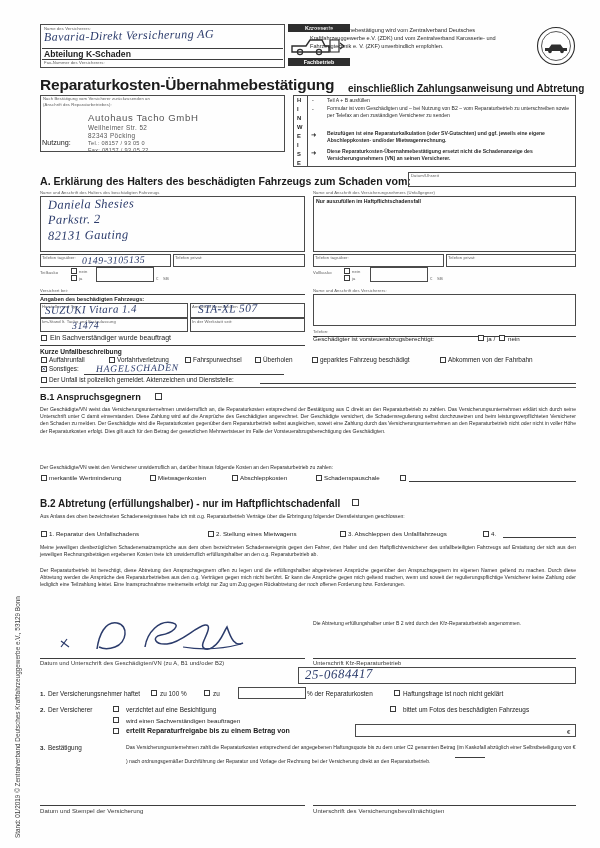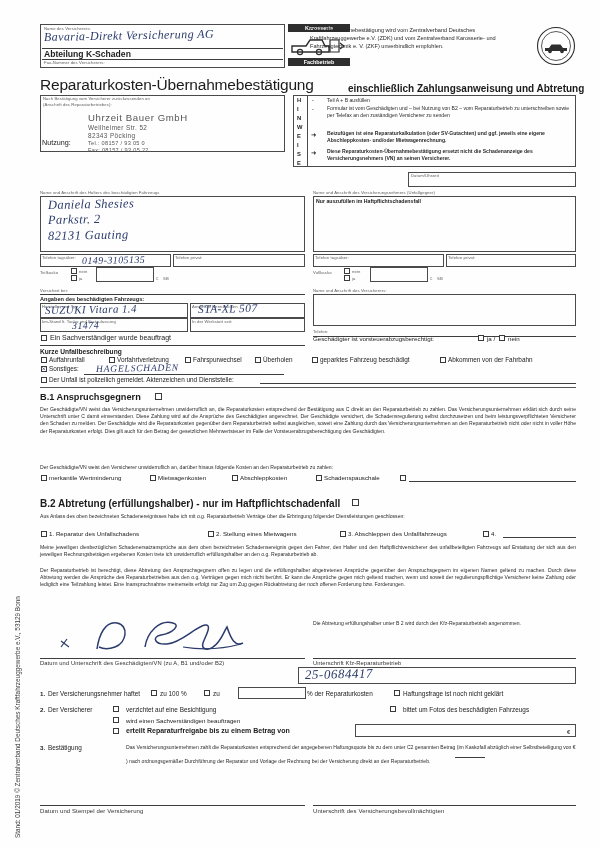--- a/index.html
+++ b/index.html
@@ -51,27 +51,27 @@
   <div style="position:absolute;left:536px;top:26px;width:40px;height:40px;">
     <svg viewBox="0 0 40 40" style="width:40px;height:40px;">
       <circle cx="20" cy="20" r="18.5" fill="none" stroke="#2e2e2e" stroke-width="1.1"></circle>
       <circle cx="20" cy="20" r="14.5" fill="none" stroke="#2e2e2e" stroke-width=".8"></circle>
       <path d="M9 22 h4 l2.5 -3.5 h9 l2.5 3.5 h4 v3 h-22 z" fill="#2e2e2e"></path>
       <circle cx="14" cy="25.5" r="1.8" fill="#2e2e2e"></circle>
       <circle cx="26" cy="25.5" r="1.8" fill="#2e2e2e"></circle>
     </svg>
   </div>
 
-  <div class="txt" style="left:40px;top:76px;font-size:15.5px;font-weight:normal;letter-spacing:-.2px;">Reparaturkosten-Übernahmebestätigung</div>
+  <div class="txt" style="left:40px;top:76px;font-size:15.5px;font-weight:bold;letter-spacing:-.2px;">Reparaturkosten-Übernahmebestätigung</div>
   <div class="txt" style="left:348px;top:83px;font-size:10px;font-weight:bold;">einschließlich Zahlungsanweisung und Abtretung</div>
 
   <div class="box" style="left:40px;top:95px;width:245px;height:57px;"></div>
   <div class="lbl" style="left:43px;top:96px;">Nach Bestätigung vom Versicherer zurückzusenden an</div>
   <div class="lbl" style="left:43px;top:102px;">(Anschrift des Reparaturbetriebes):</div>
-  <div class="txt" style="left:88px;top:112px;font-size:9.6px;letter-spacing:.6px;color:#555;">Uhrzeit Bauer GmbH</div>
+  <div class="txt" style="left:88px;top:112px;font-size:9.6px;letter-spacing:.6px;color:#555;">Autohaus Tacho GmbH</div>
   <div class="txt" style="left:88px;top:124px;font-size:6.4px;letter-spacing:.4px;color:#555;">Weilheimer Str. 52</div>
   <div class="txt" style="left:88px;top:132px;font-size:6.4px;letter-spacing:.4px;color:#555;">82343 Pöcking</div>
   <div class="txt" style="left:88px;top:140px;font-size:5.6px;letter-spacing:.3px;color:#555;">Tel.: 08157 / 93 05 0</div>
   <div class="txt" style="left:88px;top:147px;font-size:5.6px;letter-spacing:.3px;color:#555;">Fax: 08157 / 93 05 22</div>
   <div class="txt" style="left:42px;top:138px;font-size:7.2px;">Nutzung:</div>
 
   <div class="box" style="left:293px;top:95px;width:283px;height:72px;"></div>
   <div class="rule" style="left:307px;top:96px;width:1px;height:70px;background:#4a4a4a;"></div>
 
   <div class="txt bold" style="left:297px;top:97px;font-size:5.8px;">H</div>
@@ -86,20 +86,21 @@
   <div class="txt" style="left:312px;top:97px;font-size:5.2px;">-</div>
   <div class="txt" style="left:312px;top:106px;font-size:5.2px;">-</div>
   <div class="txt" style="left:311px;top:131px;font-size:6.5px;">➜</div>
   <div class="txt" style="left:311px;top:149px;font-size:6.5px;">➜</div>
 
   <div class="para" style="left:327px;top:97px;width:245px;line-height:7px;text-align:left;">Teil A + B ausfüllen</div>
   <div class="para" style="left:327px;top:105px;width:245px;line-height:7px;text-align:left;">Formular ist vom Geschädigten und – bei Nutzung von B2 – vom Reparaturbetrieb zu unterschreiben sowie per Telefax an den zuständigen Versicherer zu senden</div>
   <div class="para bold" style="left:327px;top:130px;width:245px;line-height:7px;text-align:left;">Beizufügen ist eine Reparaturkalkulation (oder SV-Gutachten) und ggf. jeweils eine eigene Abschleppkosten- und/oder Mietwagenrechnung.</div>
   <div class="para bold" style="left:327px;top:148px;width:245px;line-height:7px;text-align:left;">Diese Reparaturkosten-Übernahmebestätigung ersetzt nicht die Schadenanzeige des Versicherungsnehmers (VN) an seinen Versicherer.</div>
 
+  <div class="txt" style="left:40px;top:175px;font-size:10.6px;font-weight:bold;">A. Erklärung des Halters des beschädigten Fahrzeugs zum Schaden vom:</div>
   <div class="box" style="left:408px;top:172px;width:168px;height:15px;"></div>
   <div class="lbl" style="left:411px;top:173px;">Datum/Uhrzeit</div>
   <div class="txt hw" style="left:414px;top:177px;font-size:8px;"></div>
 
   <div class="lbl" style="left:40px;top:190px;">Name und Anschrift des Halters des beschädigten Fahrzeugs</div>
   <div class="box" style="left:40px;top:196px;width:265px;height:56px;"></div>
   <div class="txt hw" style="left:48px;top:198px;font-size:12.5px;">Daniela Shesies</div>
   <div class="txt hw" style="left:48px;top:213px;font-size:12.5px;">Parkstr. 2</div>
   <div class="txt hw" style="left:48px;top:229px;font-size:12.5px;">82131 Gauting</div>
 

